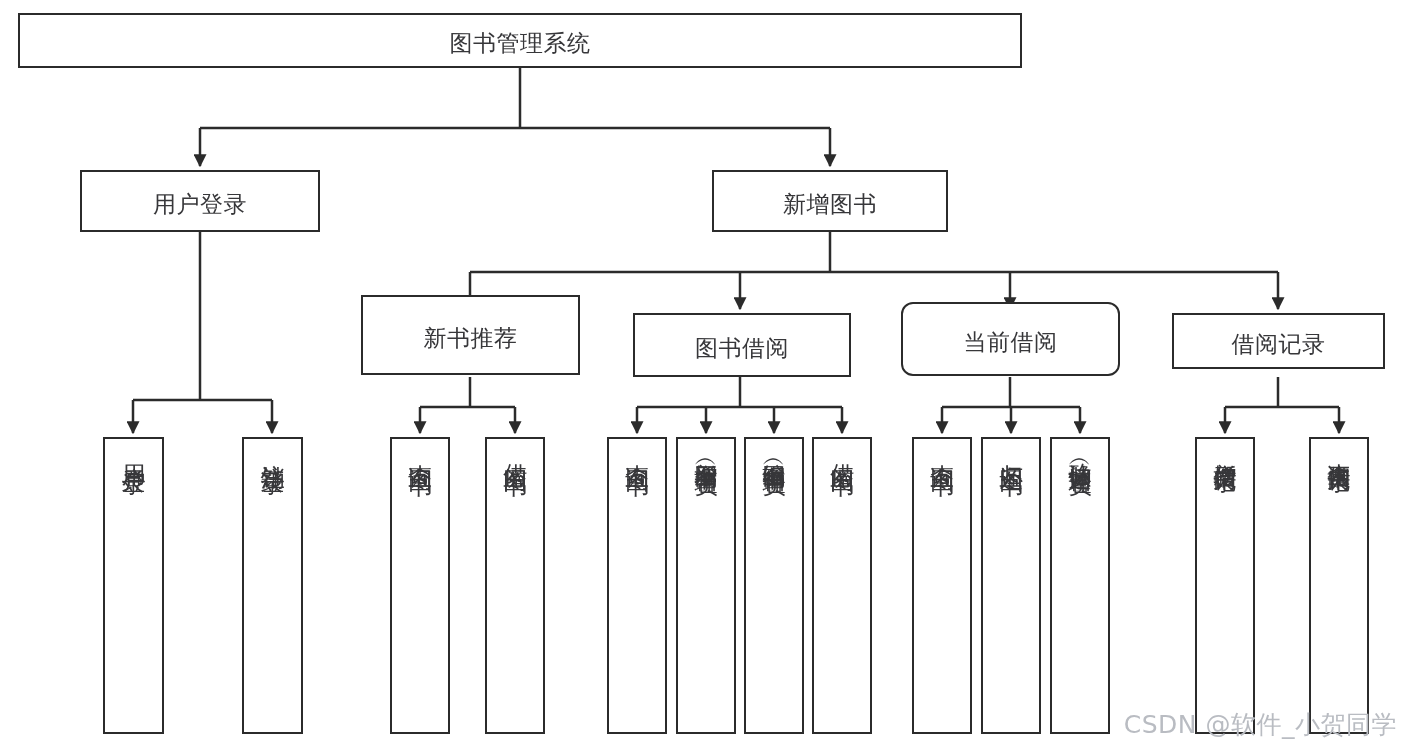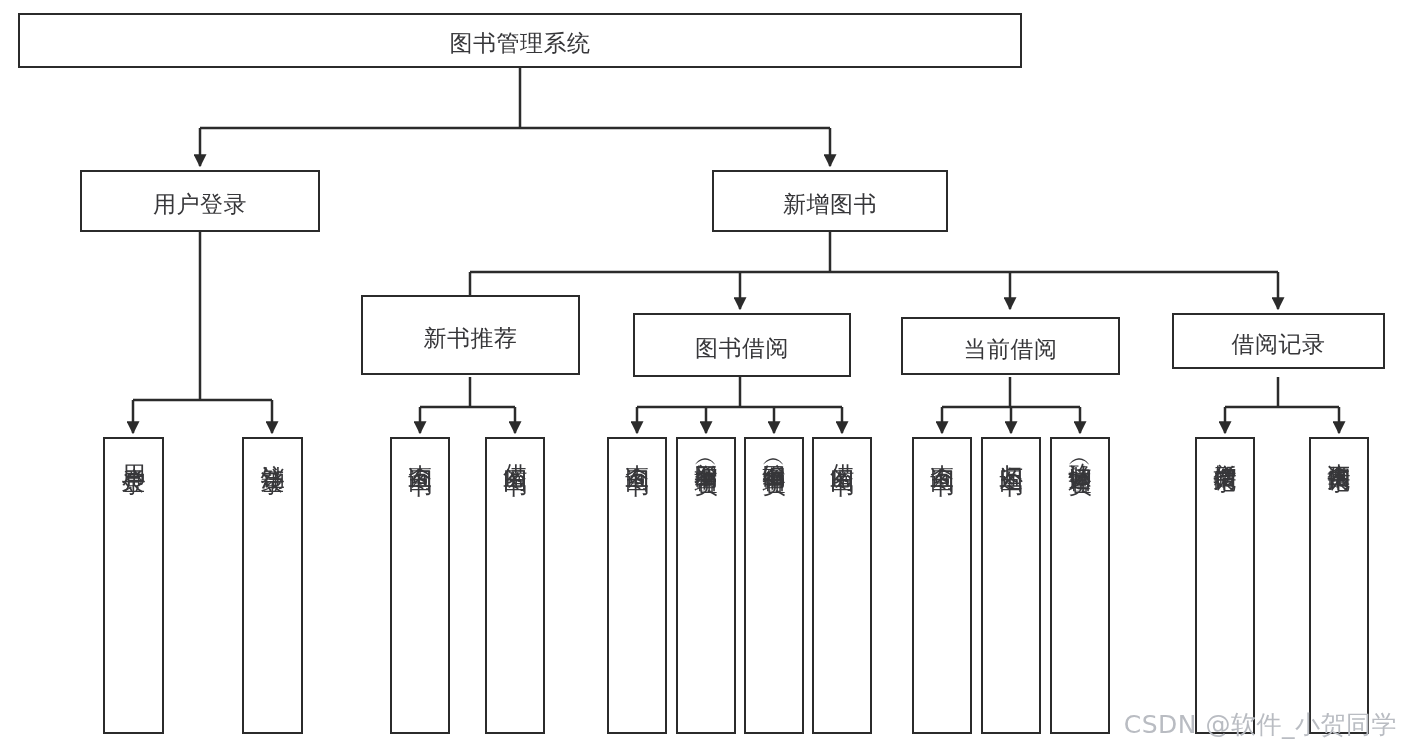--- a/index.html
+++ b/index.html
@@ -123,21 +123,21 @@
   <div class="node-box h-node" style="left:712px;top:170px;width:236px;height:62px;">
     <span class="node-label">新增图书</span>
   </div>
 
   <div class="node-box h-node" style="left:361px;top:295px;width:219px;height:80px;">
     <span class="node-label">新书推荐</span>
   </div>
   <div class="node-box h-node" style="left:633px;top:313px;width:218px;height:64px;">
     <span class="node-label">图书借阅</span>
   </div>
-  <div class="node-box h-node" style="left:901px;top:317px;width:219px;height:58px;">
+  <div class="node-box h-node" style="left:901px;top:302px;width:219px;height:74px;border-radius:12px;">
     <span class="node-label">当前借阅</span>
   </div>
   <div class="node-box h-node" style="left:1172px;top:313px;width:213px;height:56px;">
     <span class="node-label">借阅记录</span>
   </div>
 
   <div class="node-box leaf-box" style="left:103px;top:437px;width:61px;height:297px;">
     <span class="node-label">用户登录</span>
   </div>
   <div class="node-box leaf-box" style="left:242px;top:437px;width:61px;height:297px;">

